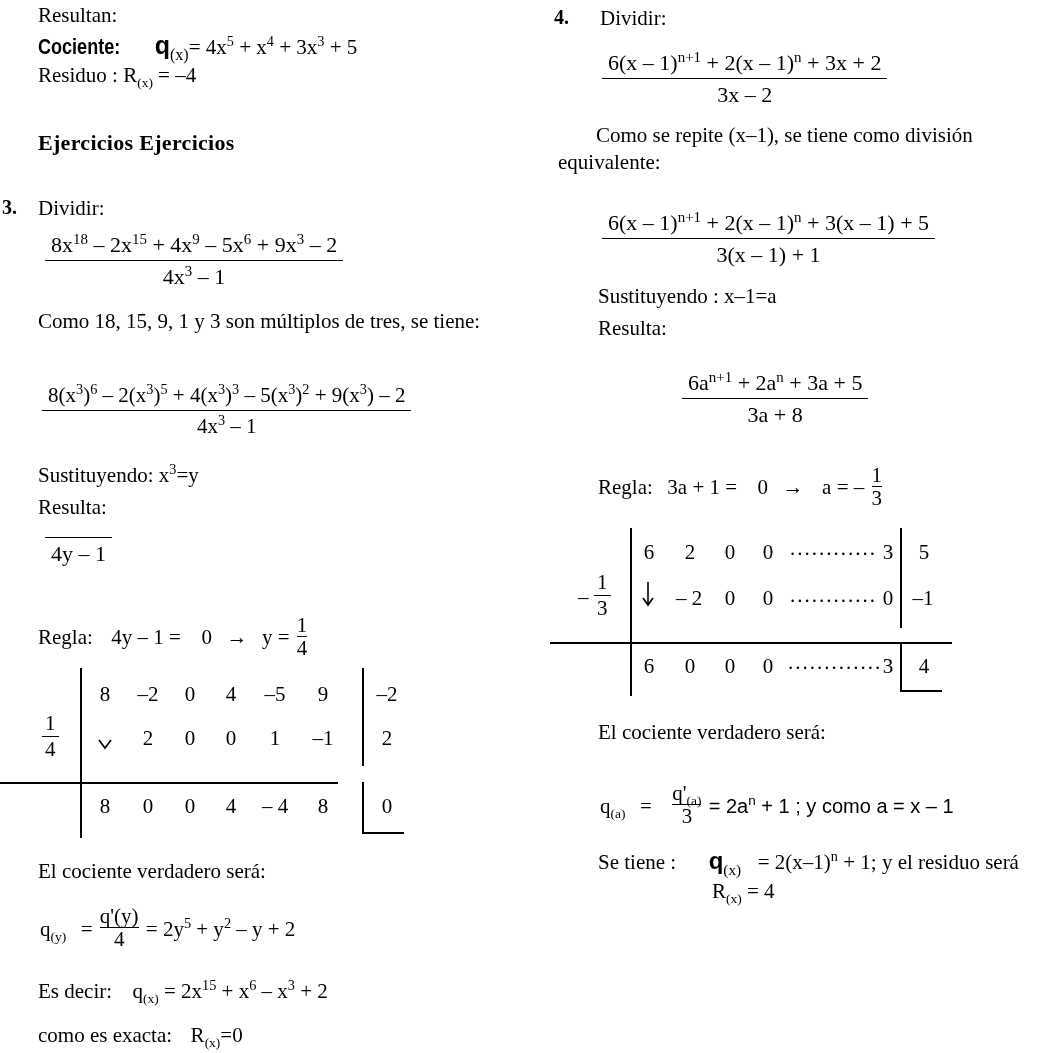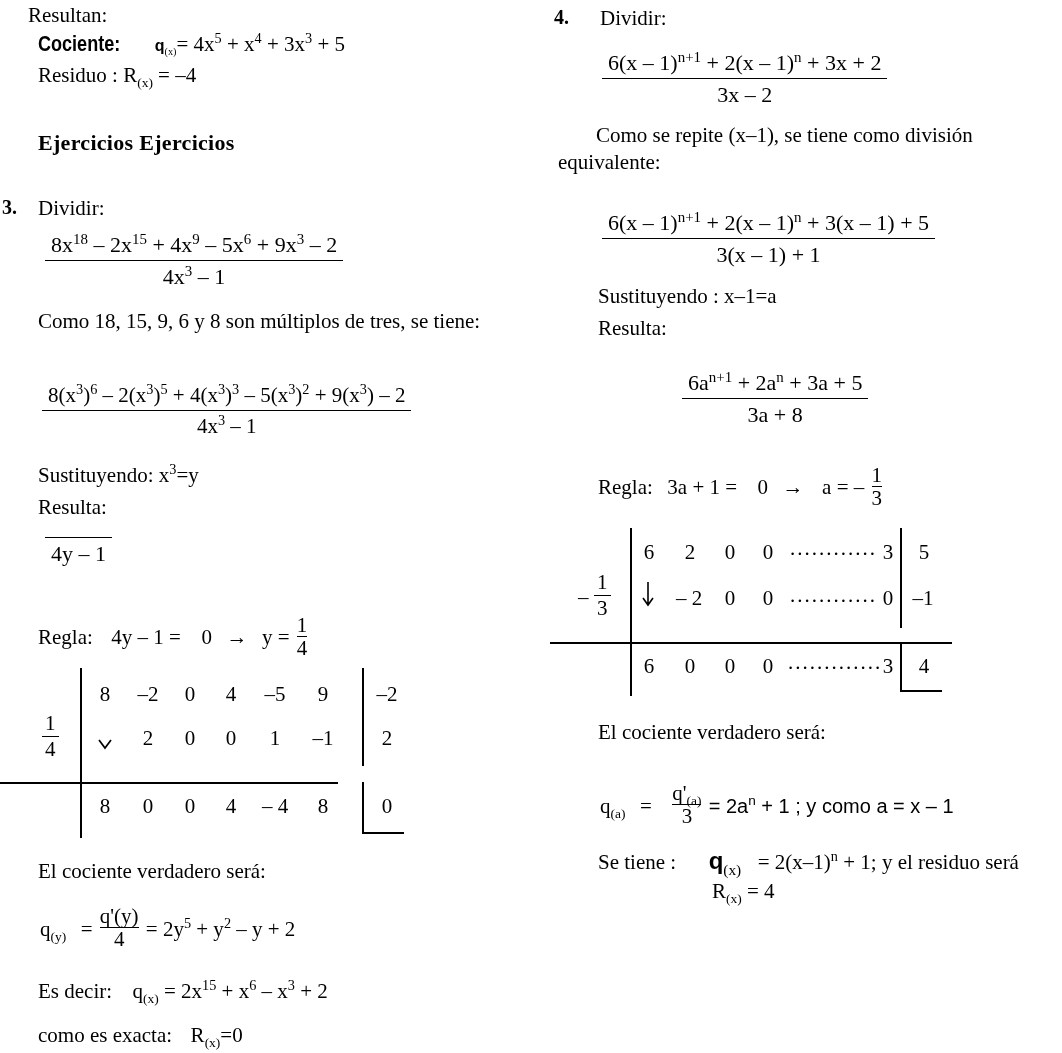--- a/index.html
+++ b/index.html
@@ -79,28 +79,28 @@
   .divisor .fnum{display:block;padding:0 3px;}
   .divisor .fden{display:block;padding:0 3px;border-top:1.5px solid #000;}
 </style>
 </head>
 <body>
 
 <div class="page">
 
   <div class="col col-left">
 
-    <div class="line" style="left:28px;top:2px;font-family:Liberation Serif, serif;">
+    <div class="line" style="left:38px;top:2px;font-family:Liberation Serif, serif;">
       <span>Resultan:</span>
     </div>
 
     <div class="line" style="left:38px;top:30px;">
       <span class="bold-cond">Cociente:</span>
       <span style="display:inline-block;width:6px"></span>
-      <span style="font-family:'Liberation Sans',sans-serif;font-weight:bold;font-size:16px;margin-top:29px;">q<sub style="font-family:'Liberation Serif',serif;font-weight:normal;">(x)</sub></span><span>= 4x<sup>5</sup> + x<sup>4</sup> + 3x<sup>3</sup> + 5</span>
+      <span style="font-family:'Liberation Sans',sans-serif;font-weight:bold;font-size:25px;margin-top:29px;">q<sub style="font-family:'Liberation Serif',serif;font-weight:normal;">(x)</sub></span><span>= 4x<sup>5</sup> + x<sup>4</sup> + 3x<sup>3</sup> + 5</span>
     </div>
 
     <div class="line" style="left:38px;top:62px;">
       <span>Residuo : R<sub>(x)</sub> = –4</span>
     </div>
 
     <div class="hd" style="left:38px;top:130px;">
       <span>Ejercicios Ejercicios</span>
     </div>
 
@@ -110,21 +110,21 @@
     <div class="line" style="left:38px;top:195px;">
       <span>Dividir:</span>
     </div>
 
     <div class="fracblk" style="left:45px;top:232px;">
       <span class="fnum">8x<sup>18</sup> – 2x<sup>15</sup> + 4x<sup>9</sup> – 5x<sup>6</sup> + 9x<sup>3</sup> – 2</span>
       <span class="fden">4x<sup>3</sup> – 1</span>
     </div>
 
     <div class="wrapline" style="left:38px;top:308px;width:480px;">
-      <span>Como 18, 15, 9, 6 y 8 son múltiplos de tres, se tiene:</span>
+      <span>Como 18, 15, 9, 1 y 3 son múltiplos de tres, se tiene:</span>
     </div>
 
     <div class="fracblk" style="left:42px;top:383px;font-size:21px;">
       <span class="fnum">8(x<sup>3</sup>)<sup>6</sup> – 2(x<sup>3</sup>)<sup>5</sup> + 4(x<sup>3</sup>)<sup>3</sup> – 5(x<sup>3</sup>)<sup>2</sup> + 9(x<sup>3</sup>) – 2</span>
       <span class="fden">4x<sup>3</sup> – 1</span>
     </div>
 
     <div class="line" style="left:38px;top:462px;">
       <span>Sustituyendo: x<sup>3</sup>=y</span>
     </div>

